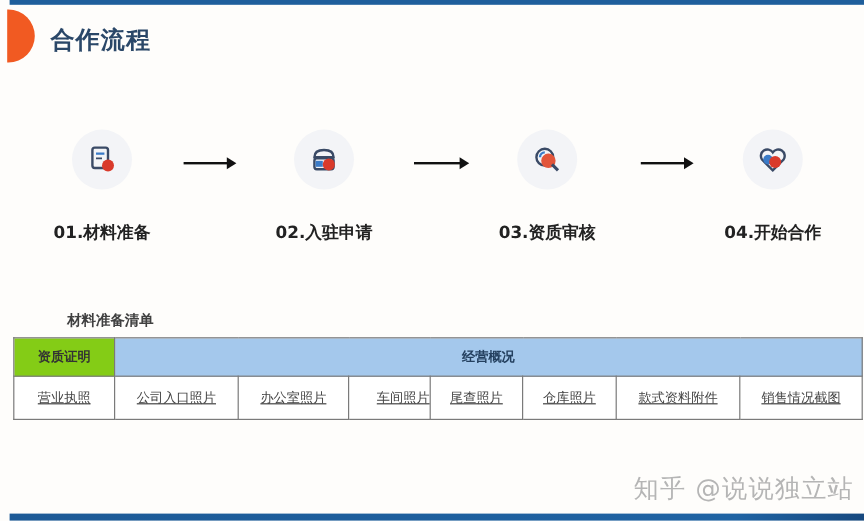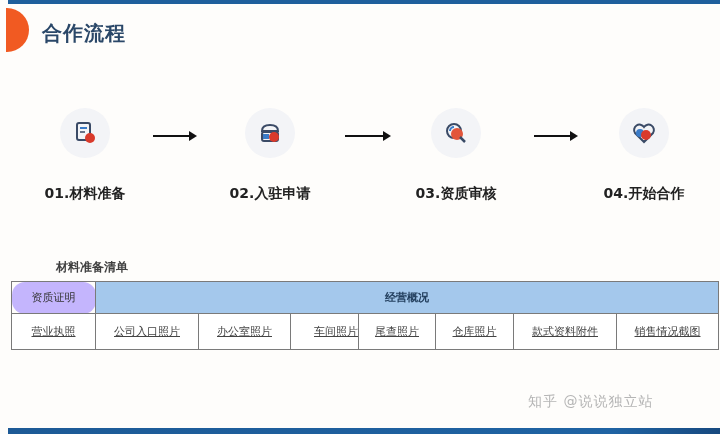--- a/index.html
+++ b/index.html
@@ -16,25 +16,25 @@
   .step .circle { width: 50px; height: 50px; margin: 0 auto; border-radius: 50%; background: #f3f4f7; display: flex; align-items: center; justify-content: center; }
   .step .label { margin-top: 27px; font-size: 14px; font-weight: bold; color: #222; white-space: nowrap; }
 
   .arrow { position: absolute; height: 2px; background: #111; }
   .arrow::after { content: ""; position: absolute; right: -6px; top: -4px; border-left: 8px solid #111; border-top: 5px solid transparent; border-bottom: 5px solid transparent; }
 
   .list-title { position: absolute; left: 12px; top: 259px; font-size: 12px; font-weight: bold; color: #404040; margin-left: 44px; }
 
   table.materials { position: absolute; left: 11px; top: 281px; border-collapse: collapse; font-size: 11px; color: #444; }
   table.materials td { border: 1px solid #7a7a7a; text-align: center; vertical-align: middle; }
-  td.qual-head { background: #c4b5fd; color: #333; font-weight: normal; height: 32px; border-radius: 13px; }
+  td.qual-head { background: #84cc16; color: #333; font-weight: bold; height: 32px; }
   td.ops-head { background: #a4c8ec; color: #24405f; font-weight: bold; }
   td.cell { background: #fff; height: 36px; text-decoration: underline; }
 
-  .watermark { position: absolute; left: 528px; top: 393px; font-size: 14px; color: #b5b5b5; letter-spacing: 1px; }
+  .watermark { position: absolute; left: 528px; top: 393px; font-size: 21px; color: #b5b5b5; letter-spacing: 1px; }
 </style>
 </head>
 <body>
 
 <div class="top-bar"></div>
 <div class="badge"></div>
 <div class="page-title">合作流程</div>
 
 <div class="step" style="left:25px; top:108px;">
   <div class="circle">

